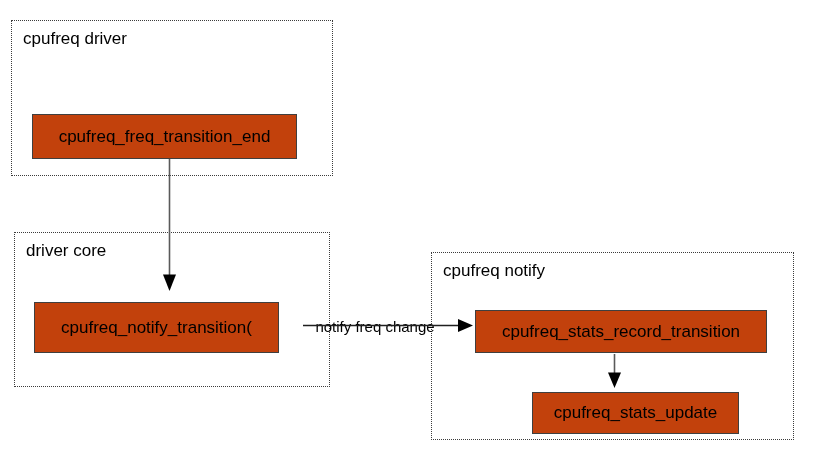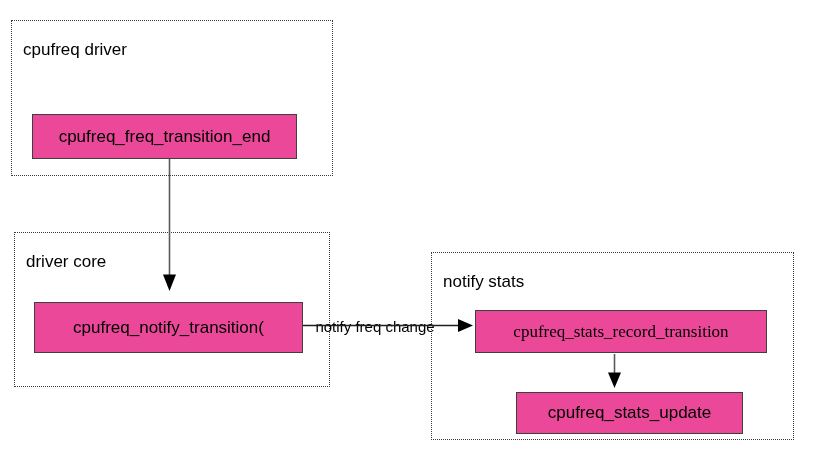--- a/index.html
+++ b/index.html
@@ -22,26 +22,25 @@
     box-sizing: border-box;
     z-index: 1;
   }
   .group-label {
     position: absolute;
     top: 8px;
     left: 11px;
     font-size: 17px;
     color: #000000;
     white-space: nowrap;
-    margin-top: 11px;
   }
   .node {
     position: absolute;
     border: 1.5px solid #3f3f3f;
-    background: #ec4899;
+    background: #c2410c;
     box-sizing: border-box;
     display: flex;
     flex-direction: column;
     align-items: center;
     justify-content: center;
     font-size: 17px;
     line-height: 22px;
     color: #000000;
     text-align: center;
     white-space: nowrap;
@@ -63,41 +62,41 @@
     height: 464px;
     z-index: 4;
     pointer-events: none;
   }
   
   #group-driver { left: 11px; top: 20px;  width: 322px; height: 156px; }
   #group-core   { left: 14px; top: 232px; width: 316px; height: 155px; }
   #group-stats  { left: 431px; top: 252px; width: 363px; height: 188px; }
   
   #node-transition-end  { left: 32px;  top: 114px; width: 265px; height: 45px; }
-  #node-notify          { left: 34px;  top: 302px; width: 269px; height: 51px; }
-  #node-record          { left: 475px; top: 310px; width: 292px; height: 43px; font-family: Liberation Serif, serif; }
-  #node-update          { left: 516px; top: 392px; width: 227px; height: 42px; }
+  #node-notify          { left: 34px;  top: 302px; width: 245px; height: 51px; }
+  #node-record          { left: 475px; top: 310px; width: 292px; height: 43px; }
+  #node-update          { left: 532px; top: 392px; width: 207px; height: 42px; }
   
   #edge-label-notify { left: 375px; top: 326px; }
 </style>
 </head>
 <body>
 
 <div class="canvas">
 
   <div class="group" id="group-driver">
     <div class="group-label">cpufreq driver</div>
   </div>
 
   <div class="group" id="group-core">
     <div class="group-label">driver core</div>
   </div>
 
   <div class="group" id="group-stats">
-    <div class="group-label">notify stats</div>
+    <div class="group-label">cpufreq notify</div>
   </div>
 
   <div class="node" id="node-transition-end">
     <span>cpufreq_freq_transition_end</span>
   </div>
 
   <div class="node" id="node-notify">
     <span>cpufreq_notify_transition(</span>
   </div>
 

